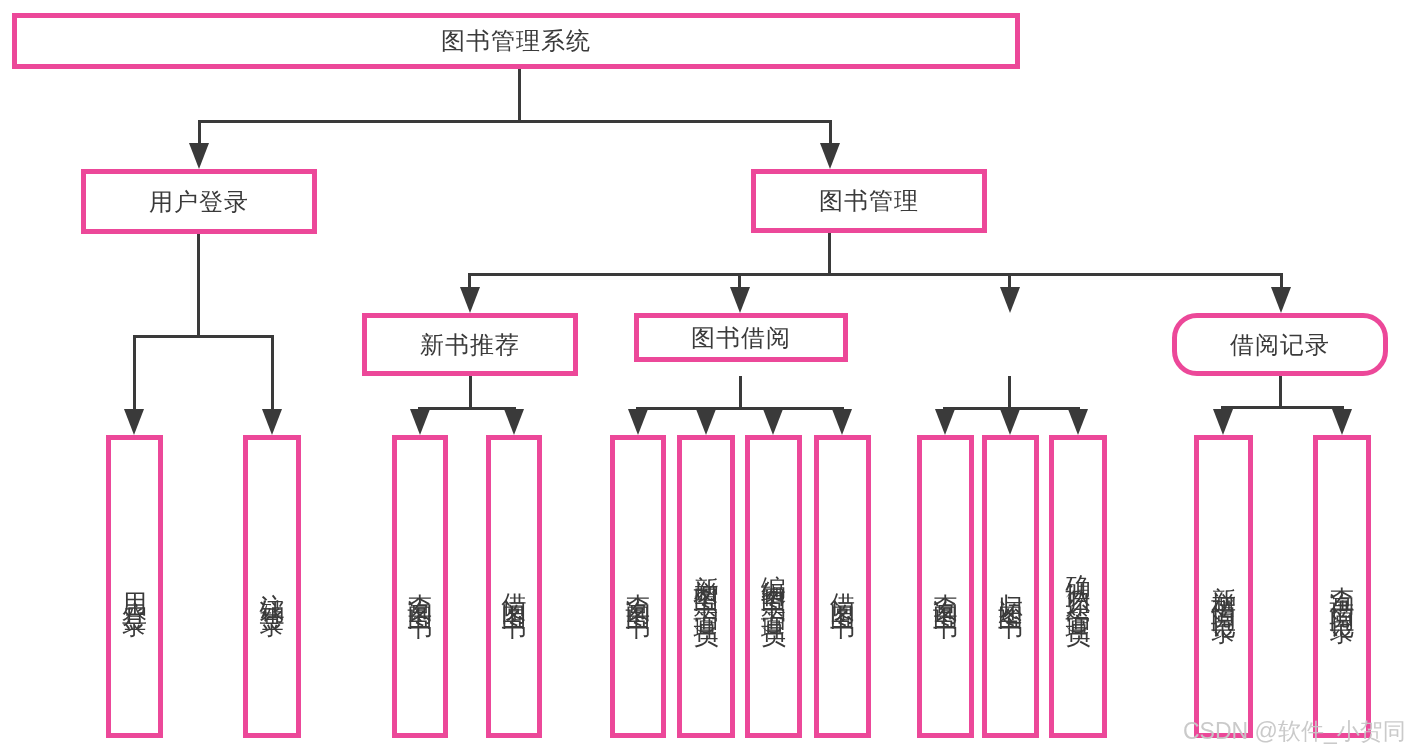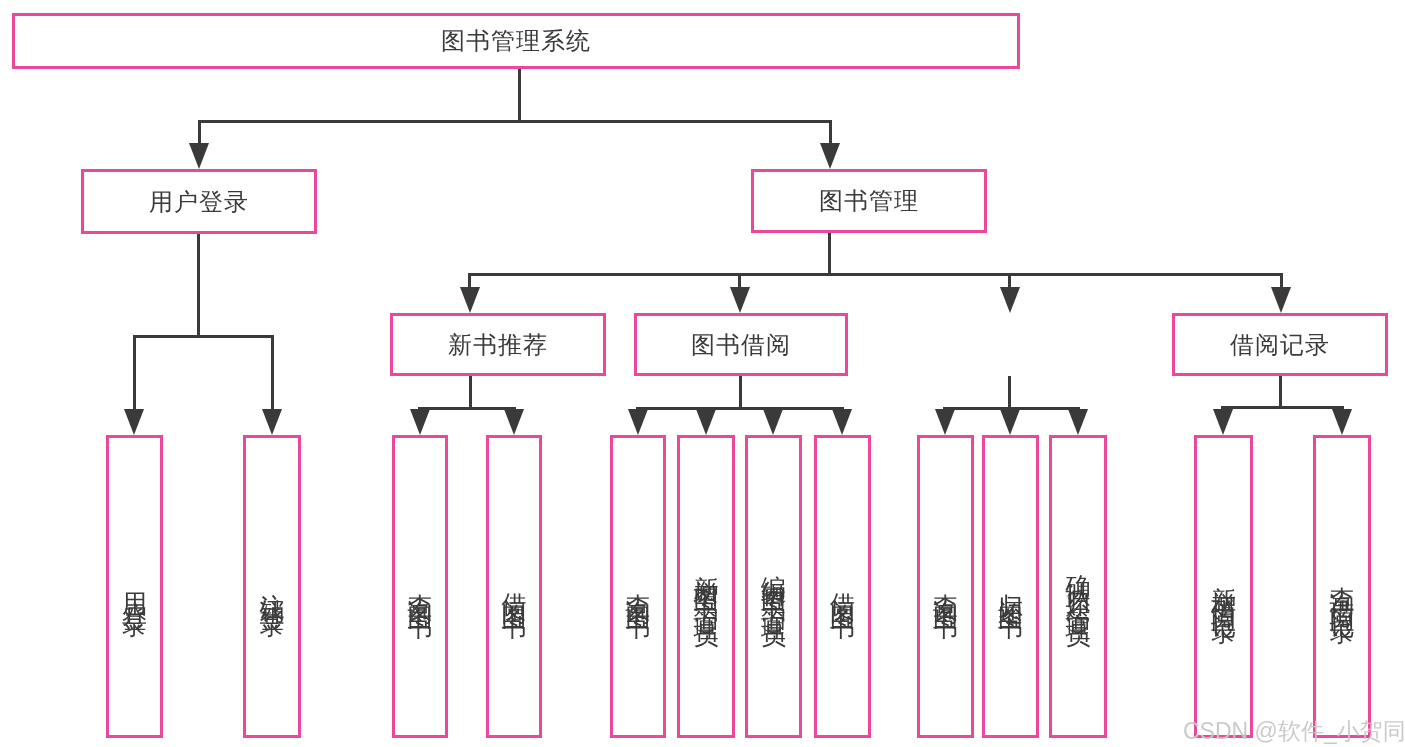--- a/index.html
+++ b/index.html
@@ -9,21 +9,21 @@
     height: 747px;
     background: #ffffff;
     font-family: "Liberation Sans", "DejaVu Sans", sans-serif;
     color: #333333;
     overflow: hidden;
   }
   .box {
     position: absolute;
     box-sizing: border-box;
     background: #ffffff;
-    border: 3px solid #ec4899;
+    border: 5px solid #ec4899;
     display: flex;
     align-items: center;
     justify-content: center;
   }
   .hlabel {
     font-size: 24px;
     color: #3a3a3a;
     letter-spacing: 1px;
     white-space: nowrap;
   }
@@ -89,27 +89,27 @@
   <div class="hline" style="left:468px; top:273px; width:815px;"></div>
   <div class="vline" style="left:468px; top:273px; height:16px;"></div>
   <div class="arrow" style="left:460px; top:287px;"></div>
   <div class="vline" style="left:738px; top:273px; height:16px;"></div>
   <div class="arrow" style="left:730px; top:287px;"></div>
   <div class="vline" style="left:1008px; top:273px; height:16px;"></div>
   <div class="arrow" style="left:1000px; top:287px;"></div>
   <div class="vline" style="left:1280px; top:273px; height:16px;"></div>
   <div class="arrow" style="left:1271px; top:287px;"></div>
 
-  <div class="box" style="left:362px; top:313px; width:216px; height:63px;margin-left:28px;">
+  <div class="box" style="left:362px; top:313px; width:216px; height:63px;">
     <span class="hlabel">新书推荐</span>
   </div>
-  <div class="box" style="left:634px; top:313px; width:214px; height:63px;">
+  <div class="box" style="left:634px; top:313px; width:214px; height:49px;">
     <span class="hlabel">图书借阅</span>
   </div>
-  <div class="box" style="left:1172px; top:313px; width:216px; height:63px;">
+  <div class="box" style="left:1172px; top:313px; width:216px; height:63px;border-radius:25px;">
     <span class="hlabel">借阅记录</span>
   </div>
 
   <div class="vline" style="left:469px; top:376px; height:33px;"></div>
   <div class="hline" style="left:418px; top:407px; width:98px;"></div>
   <div class="arrow" style="left:410px; top:409px;"></div>
   <div class="arrow" style="left:504px; top:409px;"></div>
 
   <div class="vline" style="left:739px; top:376px; height:33px;"></div>
   <div class="hline" style="left:636px; top:407px; width:208px;"></div>

